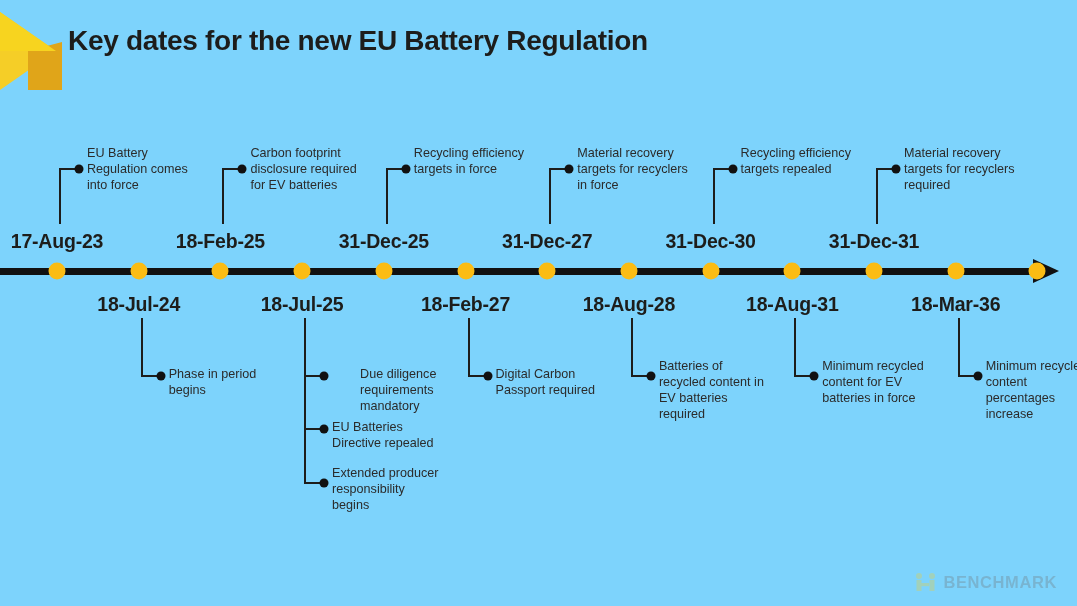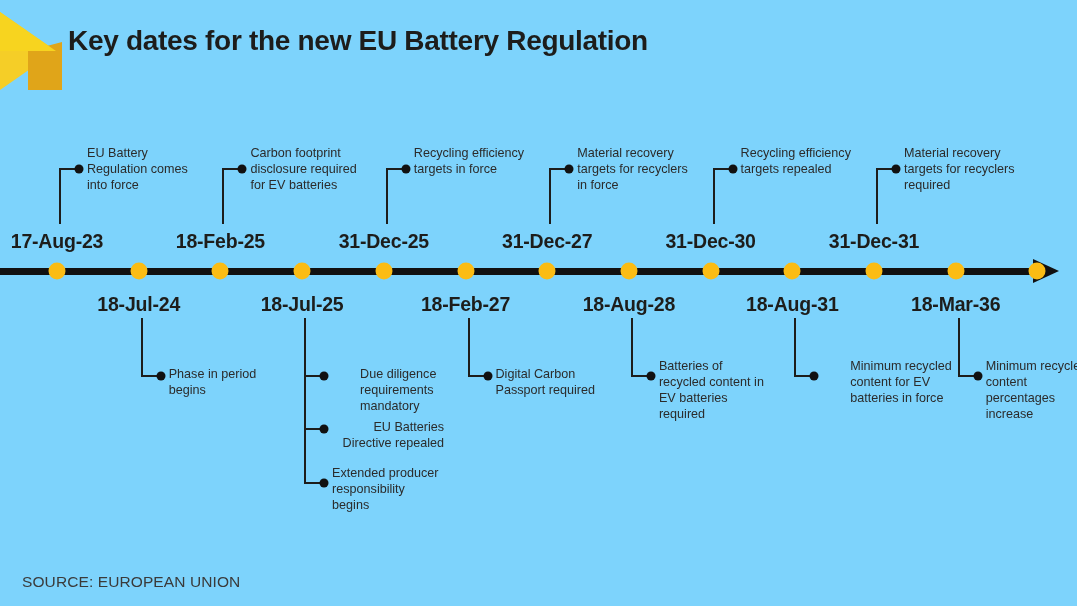--- a/index.html
+++ b/index.html
@@ -182,21 +182,21 @@
       <div class="conn-h" style="left: 222.4px; top: 168px; width: 20px;"></div>
       <div class="conn-dot" style="left: 242.4px; top: 169px;"></div>
       <div class="anno" style="left: 250.4px; top: 145px; width: 112px;">Carbon footprint disclosure required for EV batteries</div>
       <div class="date-label date-bot" style="left: 302.1px;">18-Jul-25</div>
       <div class="conn-v" style="left: 304.1px; top: 318px; height: 164px;"></div>
       <div class="conn-h" style="left: 304.1px; top: 375px; width: 20px;"></div>
       <div class="conn-dot" style="left: 324.1px; top: 376px;"></div>
       <div class="anno" style="left: 332.1px; top: 366px; width: 112px; margin-left: 28px;">Due diligence requirements mandatory</div>
       <div class="conn-h" style="left: 304.1px; top: 428px; width: 20px;"></div>
       <div class="conn-dot" style="left: 324.1px; top: 429px;"></div>
-      <div class="anno" style="left: 332.1px; top: 419px; width: 112px; text-align: right;">EU Batteries Directive repealed</div>
+      <div class="anno" style="left: 332.1px; top: 419px; width: 112px;">EU Batteries Directive repealed</div>
       <div class="conn-h" style="left: 304.1px; top: 482px; width: 20px;"></div>
       <div class="conn-dot" style="left: 324.1px; top: 483px;"></div>
       <div class="anno" style="left: 332.1px; top: 465px; width: 112px;">Extended producer responsibility begins</div>
       <div class="date-label date-top" style="left: 383.8px;">31-Dec-25</div>
       <div class="conn-v" style="left: 385.8px; top: 168px; height: 56px;"></div>
       <div class="conn-h" style="left: 385.8px; top: 168px; width: 20px;"></div>
       <div class="conn-dot" style="left: 405.8px; top: 169px;"></div>
       <div class="anno" style="left: 413.8px; top: 145px; width: 112px;">Recycling efficiency targets in force</div>
       <div class="date-label date-bot" style="left: 465.5px;">18-Feb-27</div>
       <div class="conn-v" style="left: 467.5px; top: 318px; height: 57px;"></div>
@@ -215,29 +215,38 @@
       <div class="anno" style="left: 658.9px; top: 358px; width: 112px;">Batteries of recycled content in EV batteries required</div>
       <div class="date-label date-top" style="left: 710.6px;">31-Dec-30</div>
       <div class="conn-v" style="left: 712.6px; top: 168px; height: 56px;"></div>
       <div class="conn-h" style="left: 712.6px; top: 168px; width: 20px;"></div>
       <div class="conn-dot" style="left: 732.6px; top: 169px;"></div>
       <div class="anno" style="left: 740.6px; top: 145px; width: 112px;">Recycling efficiency targets repealed</div>
       <div class="date-label date-bot" style="left: 792.3px;">18-Aug-31</div>
       <div class="conn-v" style="left: 794.3px; top: 318px; height: 57px;"></div>
       <div class="conn-h" style="left: 794.3px; top: 375px; width: 20px;"></div>
       <div class="conn-dot" style="left: 814.3px; top: 376px;"></div>
-      <div class="anno" style="left: 822.3px; top: 358px; width: 112px; margin-left: 28px;">Minimum recycled content for EV batteries in force</div>
+      <div class="anno" style="left: 822.3px; top: 358px; width: 112px;">Minimum recycled content for EV batteries in force</div>
       <div class="date-label date-top" style="left: 874px;">31-Dec-31</div>
       <div class="conn-v" style="left: 876px; top: 168px; height: 56px;"></div>
       <div class="conn-h" style="left: 876px; top: 168px; width: 20px;"></div>
       <div class="conn-dot" style="left: 896px; top: 169px;"></div>
       <div class="anno" style="left: 904px; top: 145px; width: 112px;">Material recovery targets for recyclers required</div>
       <div class="date-label date-bot" style="left: 955.7px;">18-Mar-36</div>
       <div class="conn-v" style="left: 957.7px; top: 318px; height: 57px;"></div>
       <div class="conn-h" style="left: 957.7px; top: 375px; width: 20px;"></div>
       <div class="conn-dot" style="left: 977.7px; top: 376px;"></div>
       <div class="anno" style="left: 985.7px; top: 358px; width: 112px;">Minimum recycled content percentages increase</div>
     </div>
 
-  <div class="source-text">SOURCE: EUROPEAN UNION</div>
-
+
+  <div class="bm-logo">
+    <svg class="bm-mark" viewBox="0 0 22 19">
+      <circle cx="4" cy="3" r="3" fill="#F5CE27"></circle>
+      <rect x="1.5" y="7" width="5" height="11" fill="#F5CE27"></rect>
+      <rect x="6" y="10" width="8" height="3.2" fill="#F5CE27"></rect>
+      <circle cx="17" cy="3" r="3" fill="#F5CE27"></circle>
+      <rect x="14.5" y="7" width="5" height="11" fill="#F5CE27"></rect>
+    </svg>
+    <span class="bm-word">BENCHMARK</span>
+  </div>
 
 </div>
 
 </body></html>

